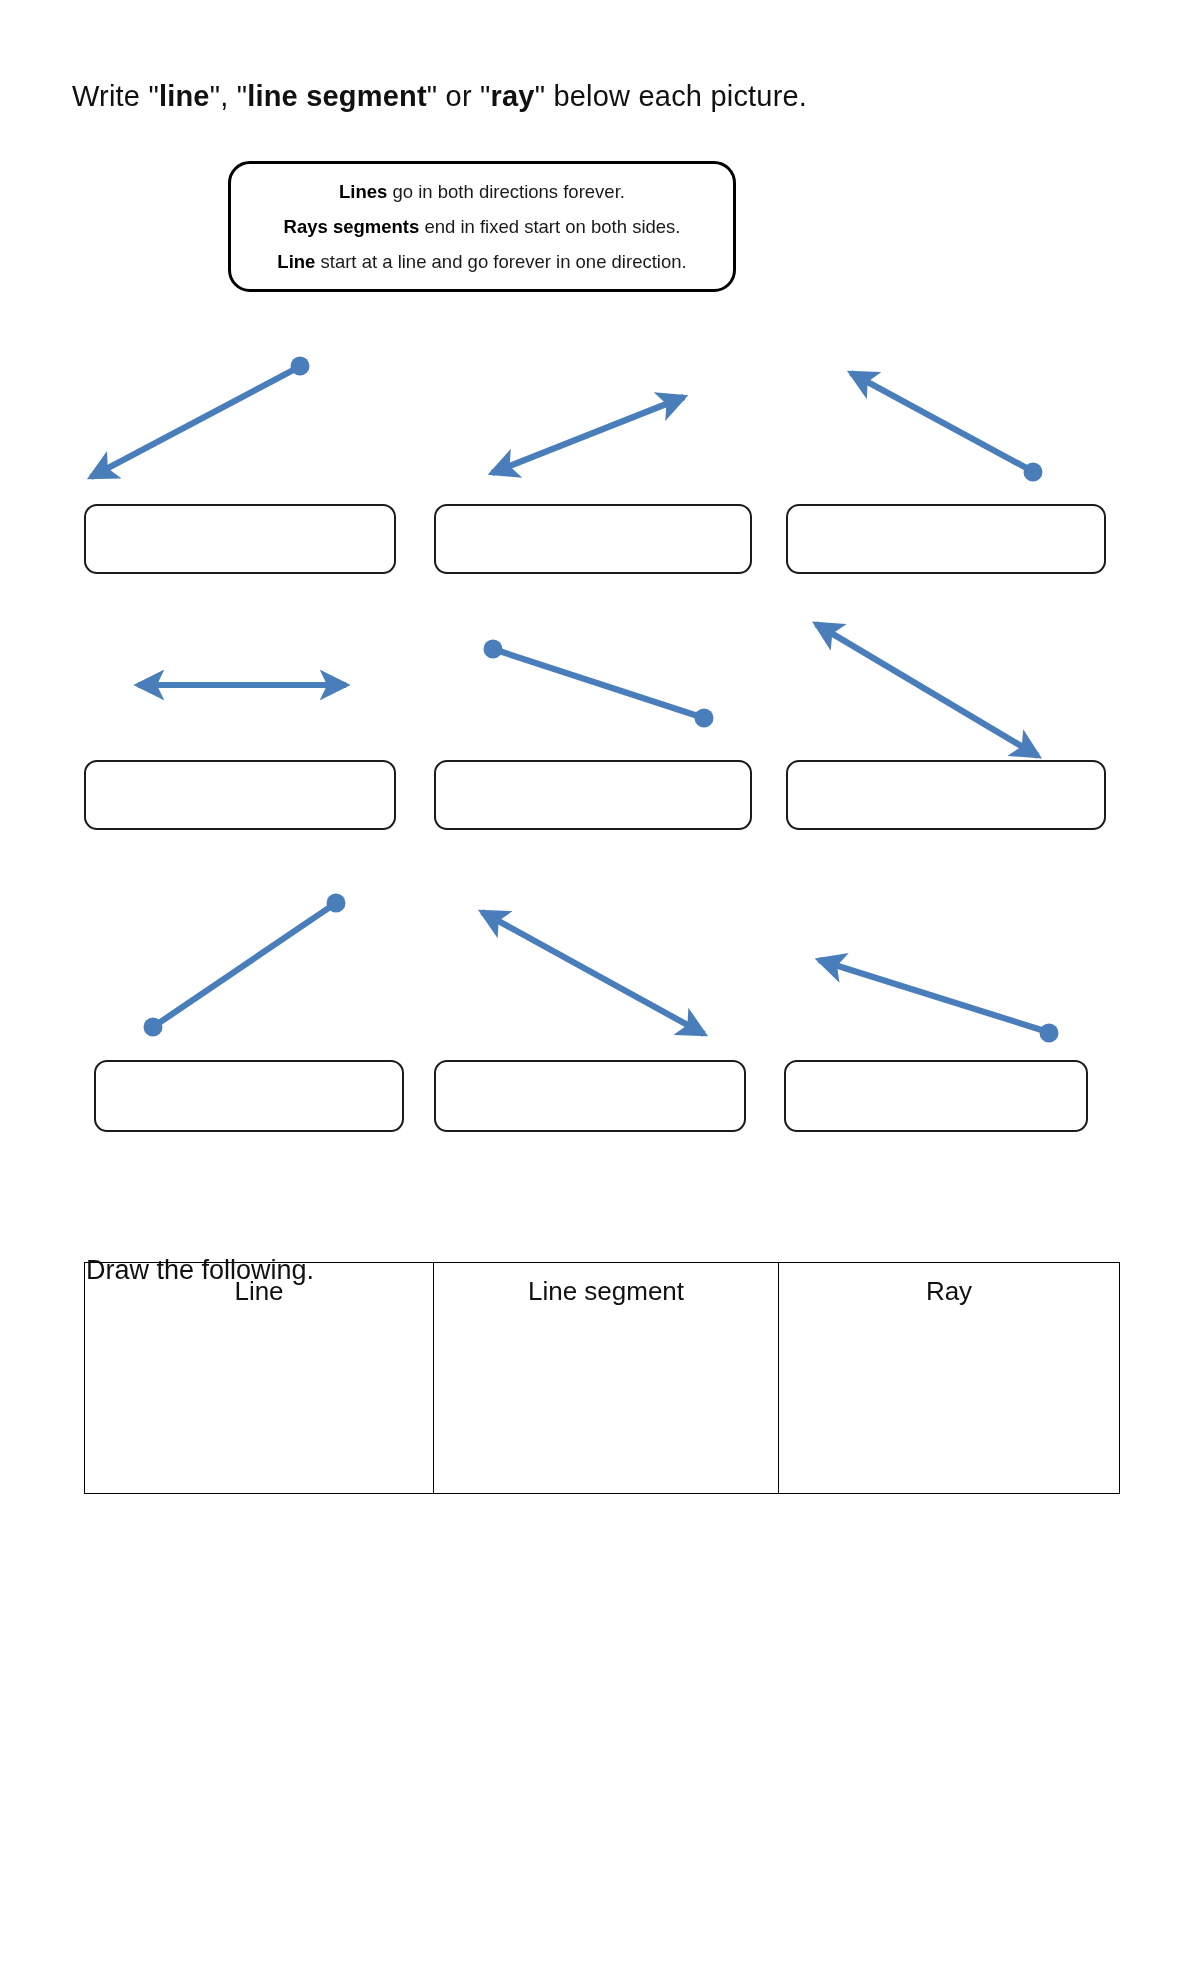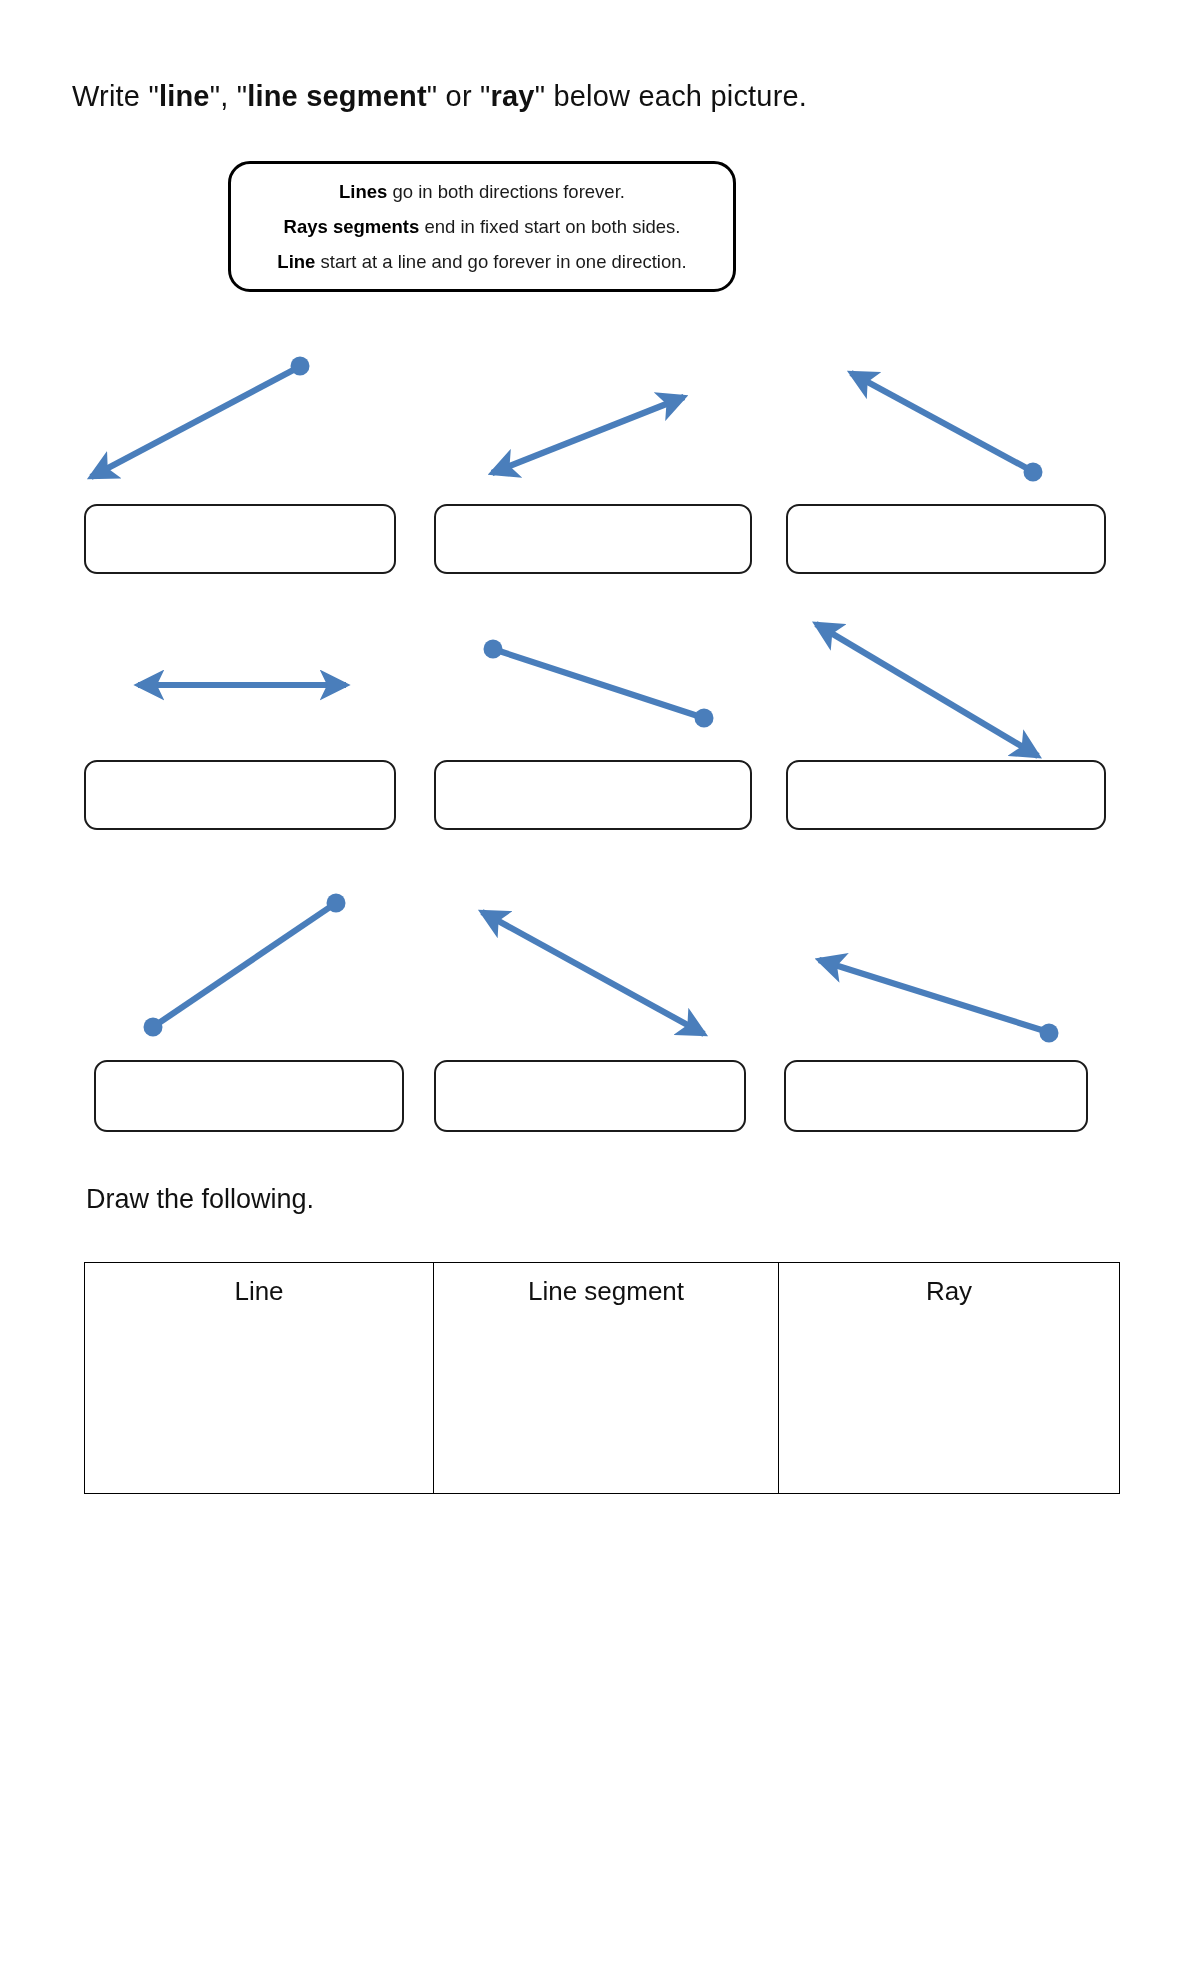--- a/index.html
+++ b/index.html
@@ -70,21 +70,21 @@
     border: 2px solid #1b1b1b;
     border-radius: 13px;
     box-sizing: border-box;
     background: transparent;
   }
 
   
   #draw-heading {
     position: absolute;
     left: 86px;
-    top: 1184px;
+    top: 1255px;
     font-size: 27px;
     color: #111;
     white-space: nowrap;
   }
 
   
   #draw-table {
     position: absolute;
     left: 84px;
     top: 1262px;

